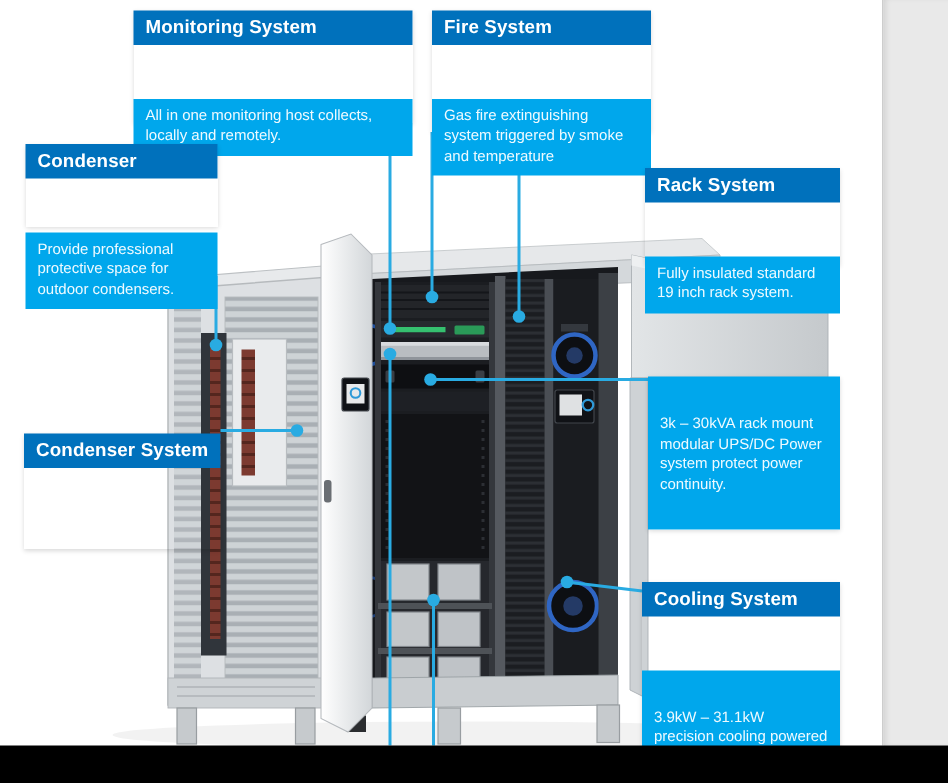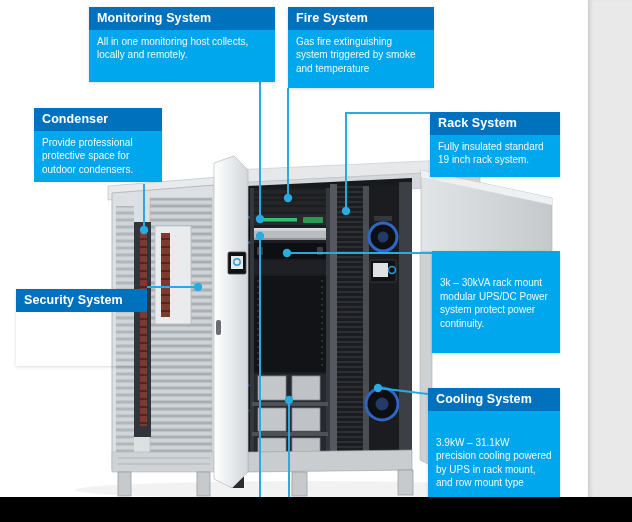--- a/index.html
+++ b/index.html
@@ -6,35 +6,36 @@
   #stage{
     position:relative;width:632px;height:522px;background:#ffffff;
     overflow:hidden;font-family:"Liberation Sans",sans-serif;
   }
   #cab-svg{position:absolute;left:0;top:0;}
   .cline{stroke:var(--callout-line,#29abe2);stroke-width:2;fill:none;}
   .cdot{fill:var(--callout-line,#29abe2);stroke:none;}
   .callout{
     position:absolute;display:flex;flex-direction:column;color:#fff;
     box-shadow:0 1px 3px rgba(0,0,0,0.15);
+    gap:36px;
   }
   .co-h{
     background:var(--callout-header-bg,#0071bc);
     font-weight:bold;font-size:12.5px;line-height:1.25;
     padding:4px 8px 3px 8px;letter-spacing:.1px;white-space:nowrap;
   }
   .co-b{
     background:var(--callout-body-bg,#00a7ec);
     font-size:10px;line-height:1.36;color:#eefaff;
     padding:5px 8px 6px 8px;flex:1;
   }
   .co-b.gap{padding-top:25px;}
   #co-monitoring{left:89px;top:7px;width:186px;height:75px;}
   #co-fire{left:288px;top:7px;width:146px;height:81px;}
-  #co-condenser{left:17px;top:108px;width:128px;height:55px;margin-left:17px;}
+  #co-condenser{left:17px;top:96px;width:128px;height:55px;}
   #co-rack{left:430px;top:112px;width:130px;height:65px;}
   #co-security{left:16px;top:289px;width:131px;height:77px;}
   #co-acdc{left:432px;top:251px;width:128px;height:102px;}
   #co-cooling{left:428px;top:388px;width:132px;height:116px;}
   #right-strip{
     position:absolute;left:588px;top:0;width:44px;height:497px;
     background:var(--right-panel-bg,#e9e9e9);
     border-left:1px solid #cdcdcd;
     box-shadow:inset 3px 0 4px -2px rgba(0,0,0,0.12);
   }
@@ -203,21 +204,21 @@
   </div>
   <div class="callout" id="co-condenser">
     <div class="co-h">Condenser</div>
     <div class="co-b">Provide professional protective space for outdoor condensers.</div>
   </div>
   <div class="callout" id="co-rack">
     <div class="co-h">Rack System</div>
     <div class="co-b">Fully insulated standard 19 inch rack system.</div>
   </div>
   <div class="callout" id="co-security">
-    <div class="co-h">Security System</div>
+    <div class="co-h">Condenser System</div>
   </div>
   <div class="callout" id="co-acdc">
     <div class="co-b gap">3k – 30kVA rack mount modular UPS/DC Power system protect power continuity.</div>
   </div>
   <div class="callout" id="co-cooling">
     <div class="co-h">Cooling System</div>
     <div class="co-b gap">3.9kW – 31.1kW precision cooling powered by UPS in rack mount, and row mount type</div>
   </div>
 
   <div id="right-strip"></div>

